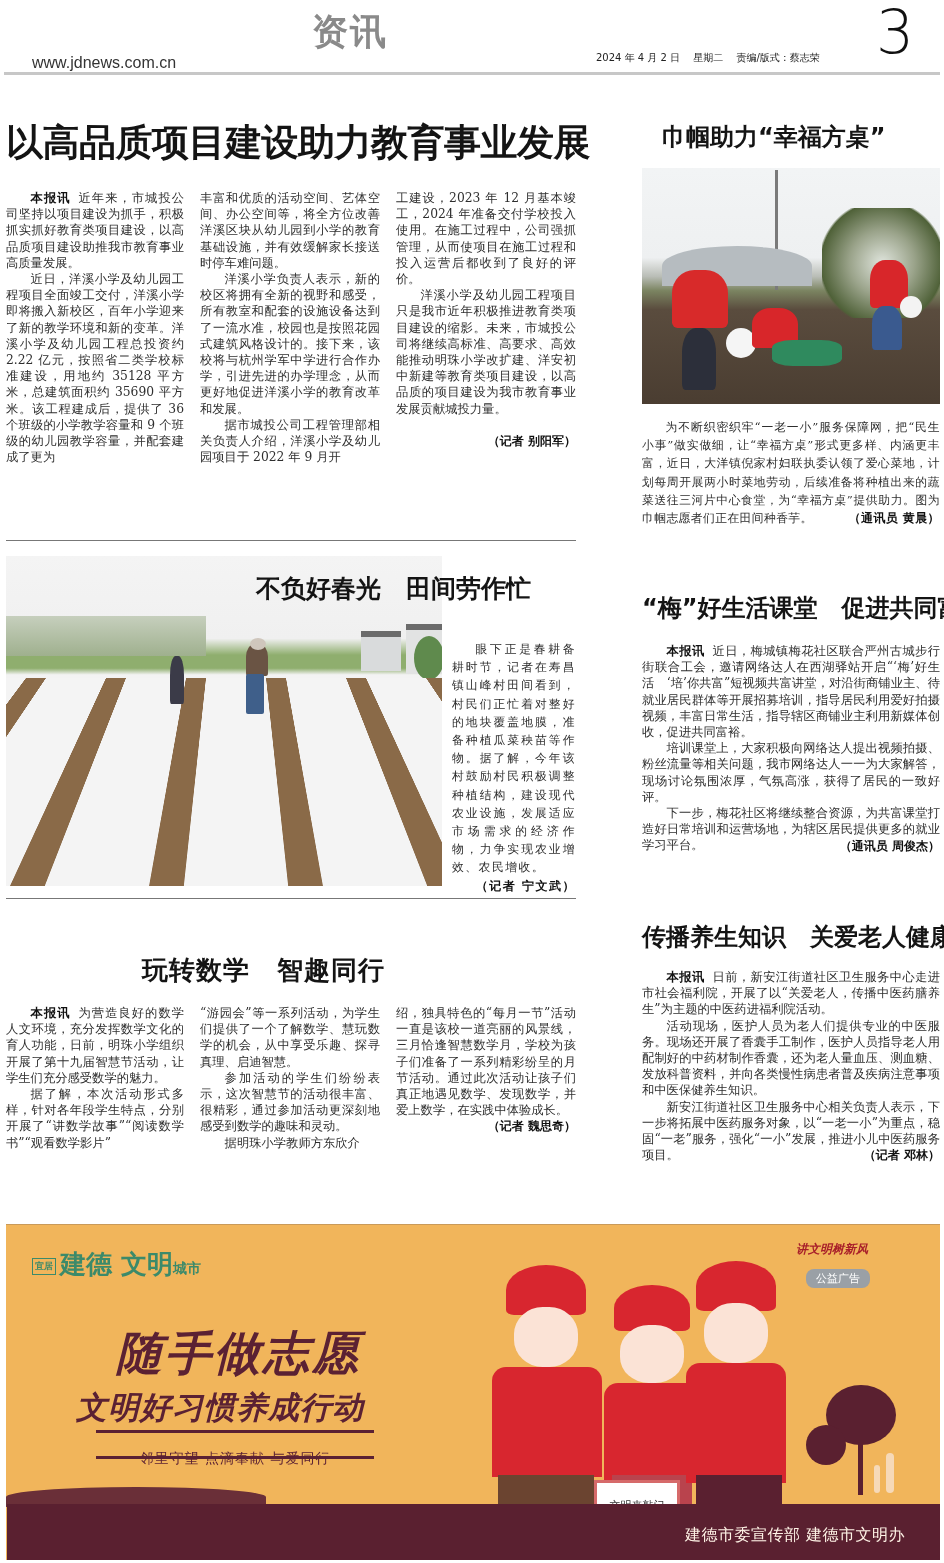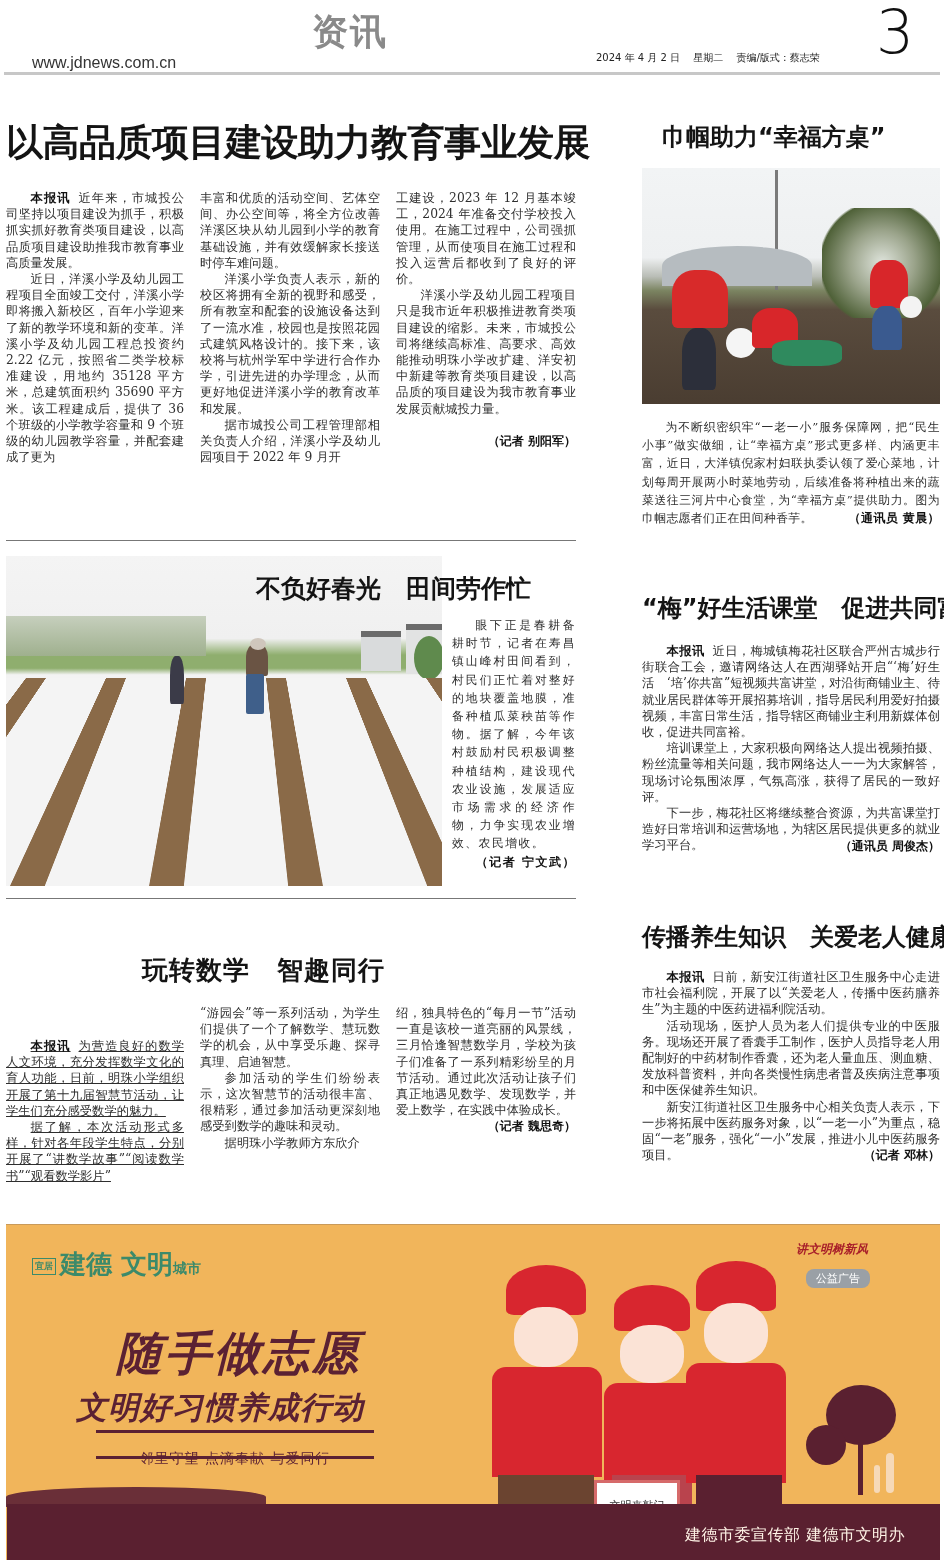--- a/index.html
+++ b/index.html
@@ -133,37 +133,37 @@
       background: repeating-linear-gradient(90deg, #f4f4f4 0px, #f4f4f4 60px, #8a6a48 60px, #8a6a48 80px);
       transform: perspective(220px) rotateX(38deg); transform-origin: 50% 0;"></div>
   </div>
 
   <div class="figure" style="left:164px; top:100px; width:14px; height:48px; background:#3b3b48;"></div>
   <div class="figure" style="left:240px; top:88px; width:22px; height:32px; background:#6a5444;"></div>
   <div class="figure" style="left:240px; top:118px; width:18px; height:40px; background:#3f5f8a; border-radius:2px;"></div>
   <div class="figure" style="left:244px; top:82px; width:16px; height:12px; background:#cfc6bc; border-radius:50%;"></div>
 </div>
 <h2 class="headline h-farm">不负好春光　田间劳作忙</h2>
-<div class="col kai" style="left:452px; top:616px; width:124px; letter-spacing:1.5px;">
+<div class="col kai" style="left:452px; top:640px; width:124px; letter-spacing:1.5px;">
   <p>眼下正是春耕备耕时节，记者在寿昌镇山峰村田间看到，村民们正忙着对整好的地块覆盖地膜，准备种植瓜菜秧苗等作物。据了解，今年该村鼓励村民积极调整种植结构，建设现代农业设施，发展适应市场需求的经济作物，力争实现农业增效、农民增收。</p>
   <p class="byline">（记者  宁文武）</p>
 </div>
 
 <div class="hr" style="left:6px; top:898px; width:570px;"></div>
 
 <h2 class="headline h-right2">“梅”好生活课堂　促进共同富裕</h2>
 <div class="col" style="left:642px; top:643px; width:298px;">
   <p><span class="lead">本报讯</span><span>近日，梅城镇梅花社区联合严州古城步行街联合工会，邀请网络达人在西湖驿站开启“‘梅’好生活　‘培’你共富”短视频共富讲堂，对沿街商铺业主、待就业居民群体等开展招募培训，指导居民利用爱好拍摄视频，丰富日常生活，指导辖区商铺业主利用新媒体创收，促进共同富裕。</span></p>
   <p>培训课堂上，大家积极向网络达人提出视频拍摄、粉丝流量等相关问题，我市网络达人一一为大家解答，现场讨论氛围浓厚，气氛高涨，获得了居民的一致好评。</p>
   <p>下一步，梅花社区将继续整合资源，为共富课堂打造好日常培训和运营场地，为辖区居民提供更多的就业学习平台。</p>
   <p class="byline" style="margin-top:-16px;">（通讯员  周俊杰）</p>
 </div>
 
 <h2 class="headline h-math">玩转数学　智趣同行</h2>
-<div class="col" style="left:6px; top:1038px; width:178px;text-decoration:underline;">
+<div class="col" style="left:6px; top:1005px; width:178px;">
   <p><span class="lead">本报讯</span><span>为营造良好的数学人文环境，充分发挥数学文化的育人功能，日前，明珠小学组织开展了第十九届智慧节活动，让学生们充分感受数学的魅力。</span></p>
   <p>据了解，本次活动形式多样，针对各年段学生特点，分别开展了“讲数学故事”“阅读数学书”“观看数学影片”</p>
 </div>
 <div class="col" style="left:200px; top:1005px; width:180px;">
   <p class="cont">“游园会”等一系列活动，为学生们提供了一个了解数学、慧玩数学的机会，从中享受乐趣、探寻真理、启迪智慧。</p>
   <p>参加活动的学生们纷纷表示，这次智慧节的活动很丰富、很精彩，通过参加活动更深刻地感受到数学的趣味和灵动。</p>
   <p>据明珠小学教师方东欣介</p>
 </div>
 <div class="col" style="left:396px; top:1005px; width:180px;">
   <p class="cont">绍，独具特色的“每月一节”活动一直是该校一道亮丽的风景线，三月恰逢智慧数学月，学校为孩子们准备了一系列精彩纷呈的月节活动。通过此次活动让孩子们真正地遇见数学、发现数学，并爱上数学，在实践中体验成长。</p>

